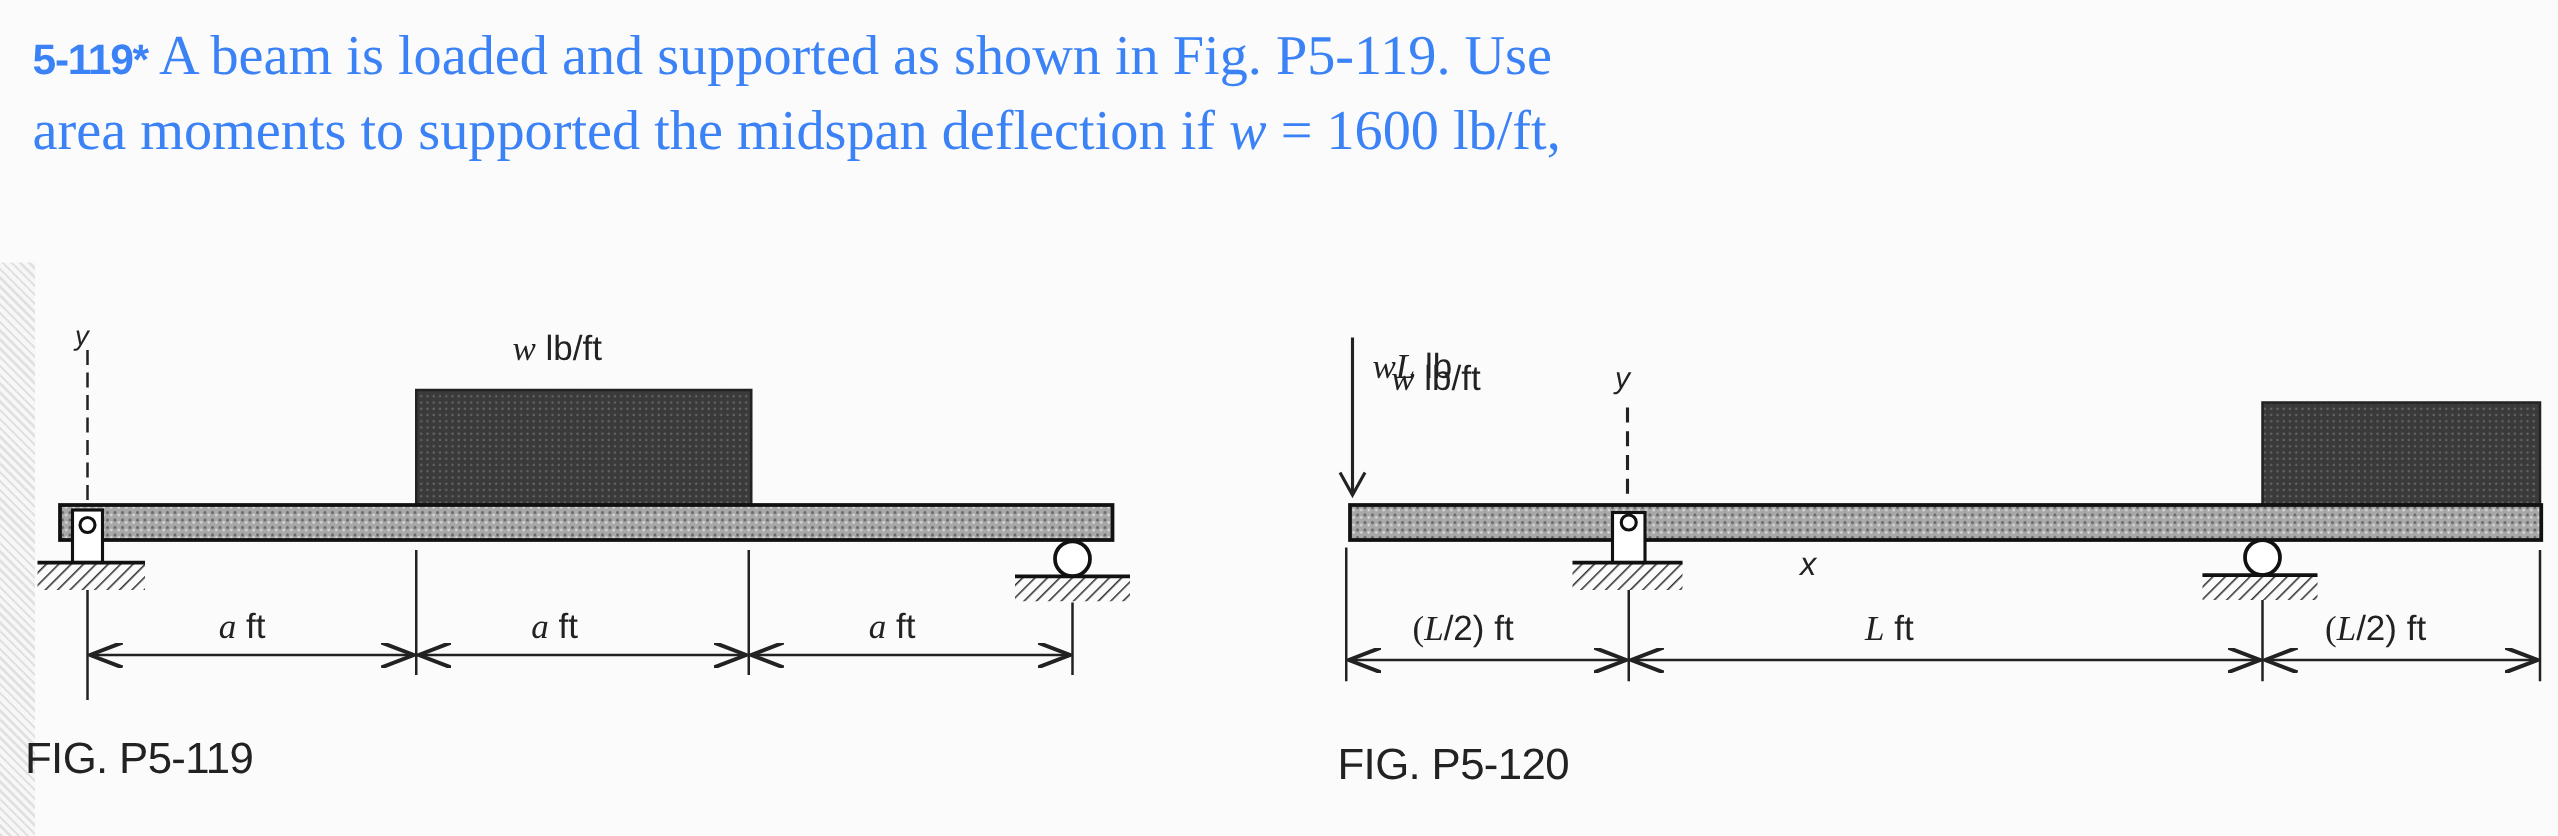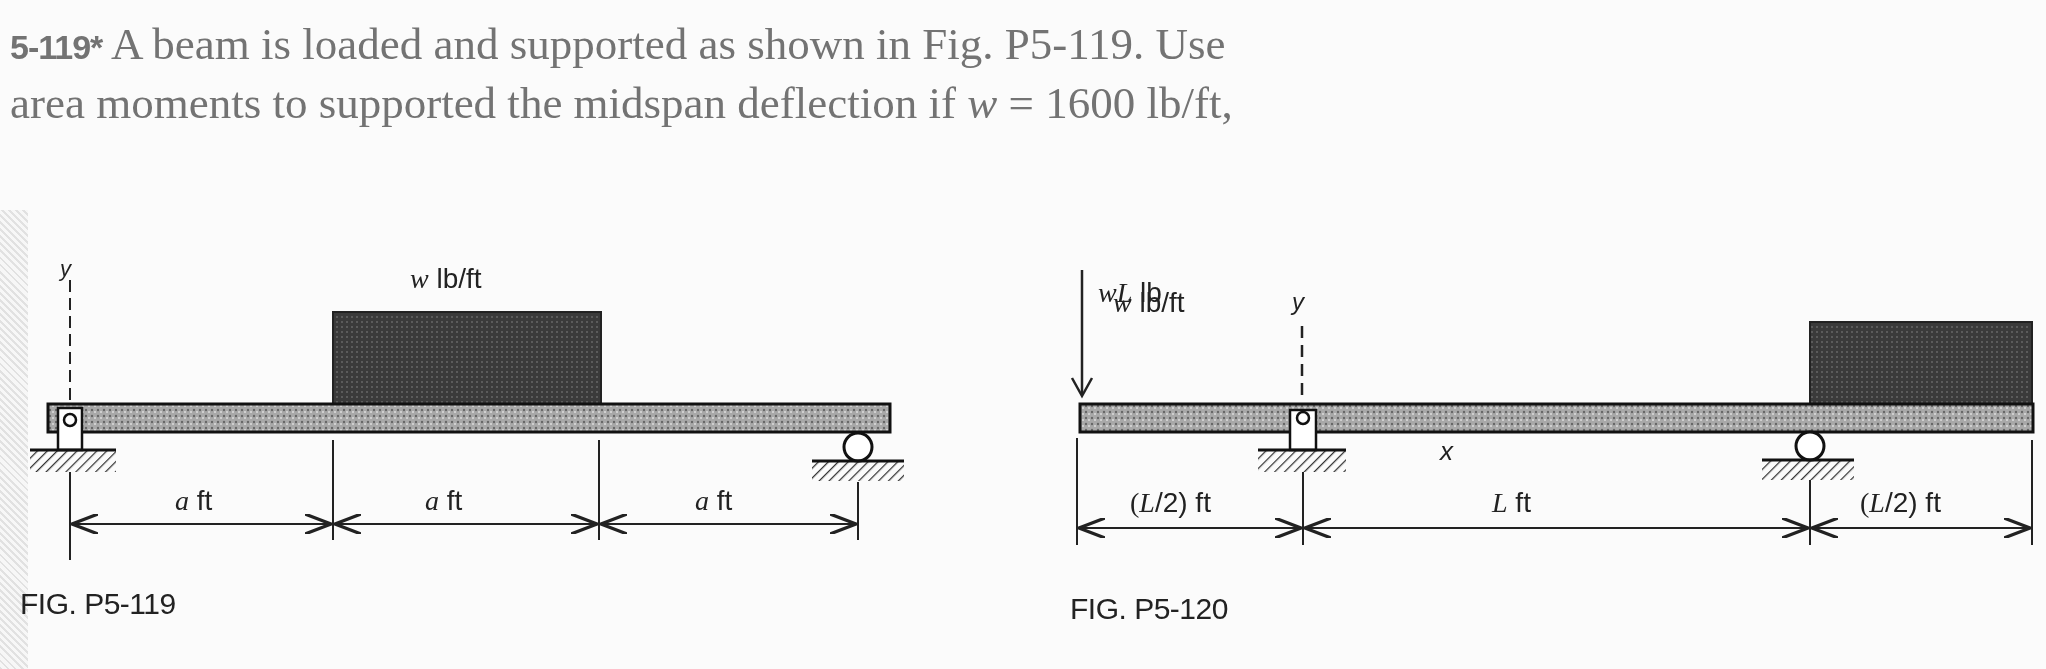--- a/index.html
+++ b/index.html
@@ -6,30 +6,30 @@
   body {
     width:2046px; height:669px; background:#fbfbfb; position:relative; overflow:hidden;
     font-family: "Liberation Serif", "DejaVu Serif", serif; color:#1a1a1a;
   }
   .edge-noise {
     position:absolute; left:0; top:210px; width:28px; height:459px;
     background: repeating-linear-gradient(45deg, #d0d0d0 0 2px, #f4f4f4 2px 5px);
     opacity:0.6;
   }
   .problem {
-    position:absolute; left:10px; top:16px; width:1600px;
-    font-size:45px; line-height:56px; color:#737373;
+    position:absolute; left:26px; top:16px; width:1600px;
+    font-size:45px; line-height:56px; color:#3b82f6;
   }
   .problem .num { font-family:"Liberation Sans", sans-serif; font-size:34px; font-weight:bold; letter-spacing:-1px; }
   .problem i { font-style:italic; }
   .problem sup { font-size:26px; line-height:0; }
   svg text { font-family:"Liberation Sans", sans-serif; }
   .fig { position:absolute; }
   .cap {
-    position:absolute; font-family:"Liberation Sans", sans-serif; font-size:30px; color:#222;
+    position:absolute; font-family:"Liberation Sans", sans-serif; font-size:35px; color:#222;
     letter-spacing:-0.5px;
   }
 </style>
 </head>
 <body>
 
 <div class="edge-noise"></div>
 
 <div class="problem">
   <div>

